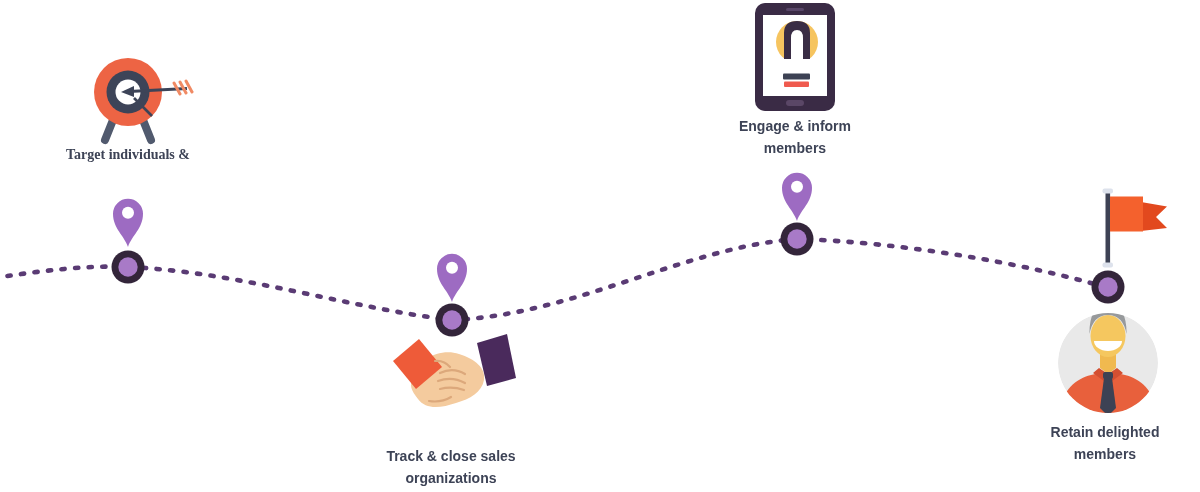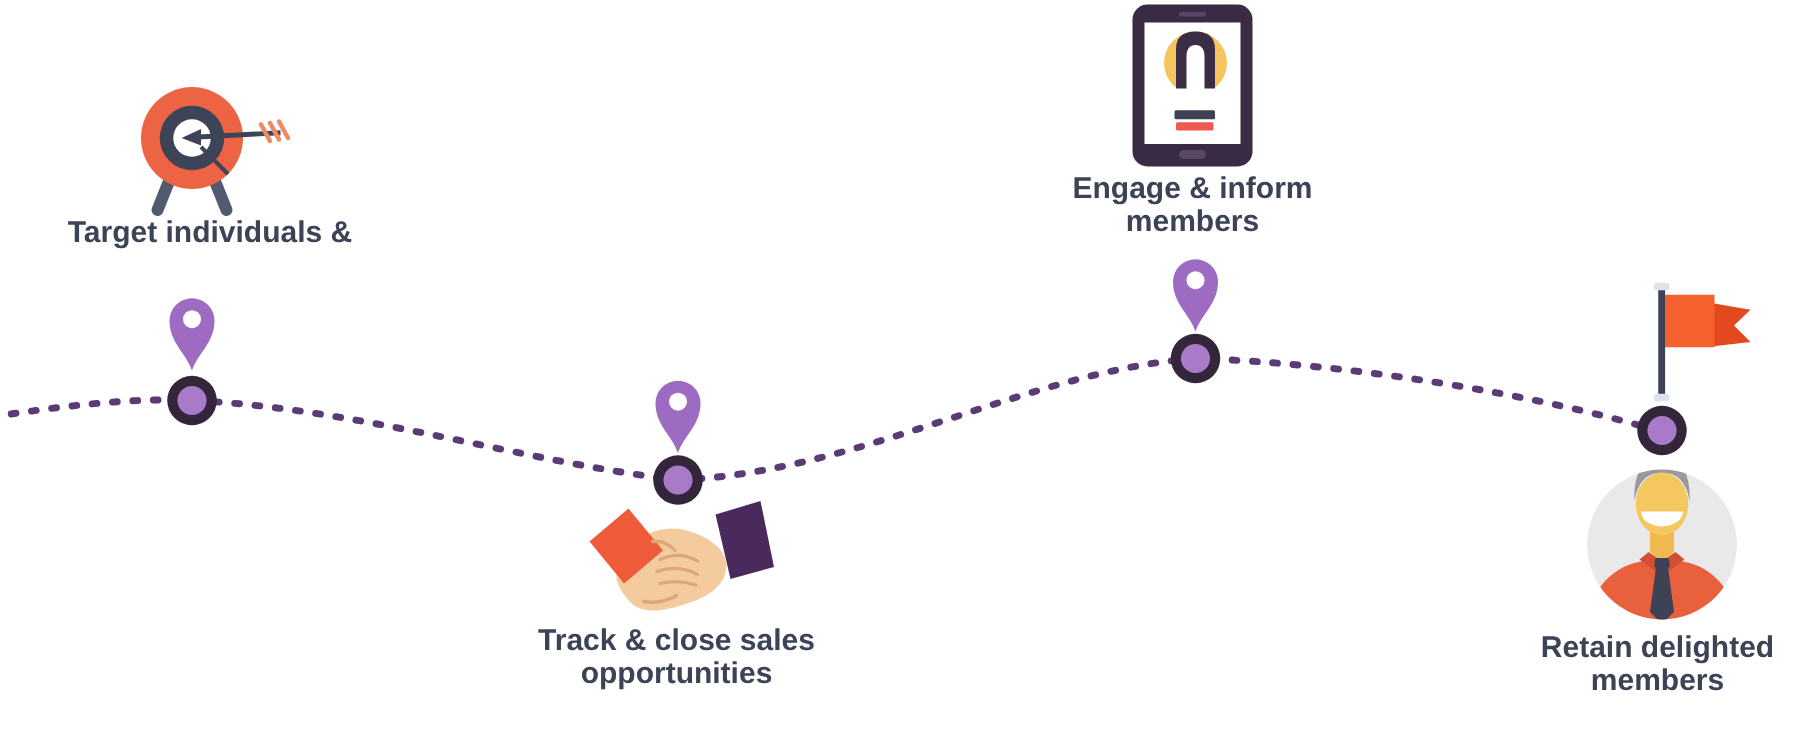--- a/index.html
+++ b/index.html
@@ -10,26 +10,26 @@
     overflow:hidden;
     font-family:"Liberation Sans",sans-serif;
   }
   .scene{position:absolute;left:0;top:0;}
   .stage-label{
     position:absolute;
     width:240px;
     text-align:center;
     color:#3d4356;
     font-weight:700;
-    font-size:20px;
+    font-size:14px;
     line-height:22px;
     letter-spacing:0px;
   }
-  .label-1{left:20px;top:144px;}
-  .label-2{left:331px;top:416px;}
+  .label-1{left:8px;top:144px;font-family:Liberation Serif, serif;}
+  .label-2{left:331px;top:445px;}
   .label-3{left:675px;top:115px;}
   .label-4{left:985px;top:421px;}
 </style>
 </head>
 <body>
 
 <div class="canvas">
 
   <svg class="scene" width="1200" height="492" viewBox="0 0 1200 492" xmlns="http://www.w3.org/2000/svg">
 
@@ -125,21 +125,21 @@
       <rect x="1103" y="372" width="10" height="7" rx="2" fill="#3d4254"></rect>
       <path d="M1104 378 L1112 378 L1116 408 L1108 416 L1100 408 Z" fill="#3d4254"></path>
     </g>
   </svg>
 
   <div class="stage-label label-1">
     <div>Target individuals &amp;</div>
   </div>
   <div class="stage-label label-2">
     <div>Track &amp; close sales</div>
-    <div>opportunities</div>
+    <div>organizations</div>
   </div>
   <div class="stage-label label-3">
     <div>Engage &amp; inform</div>
     <div>members</div>
   </div>
   <div class="stage-label label-4">
     <div>Retain delighted</div>
     <div>members</div>
   </div>
 

